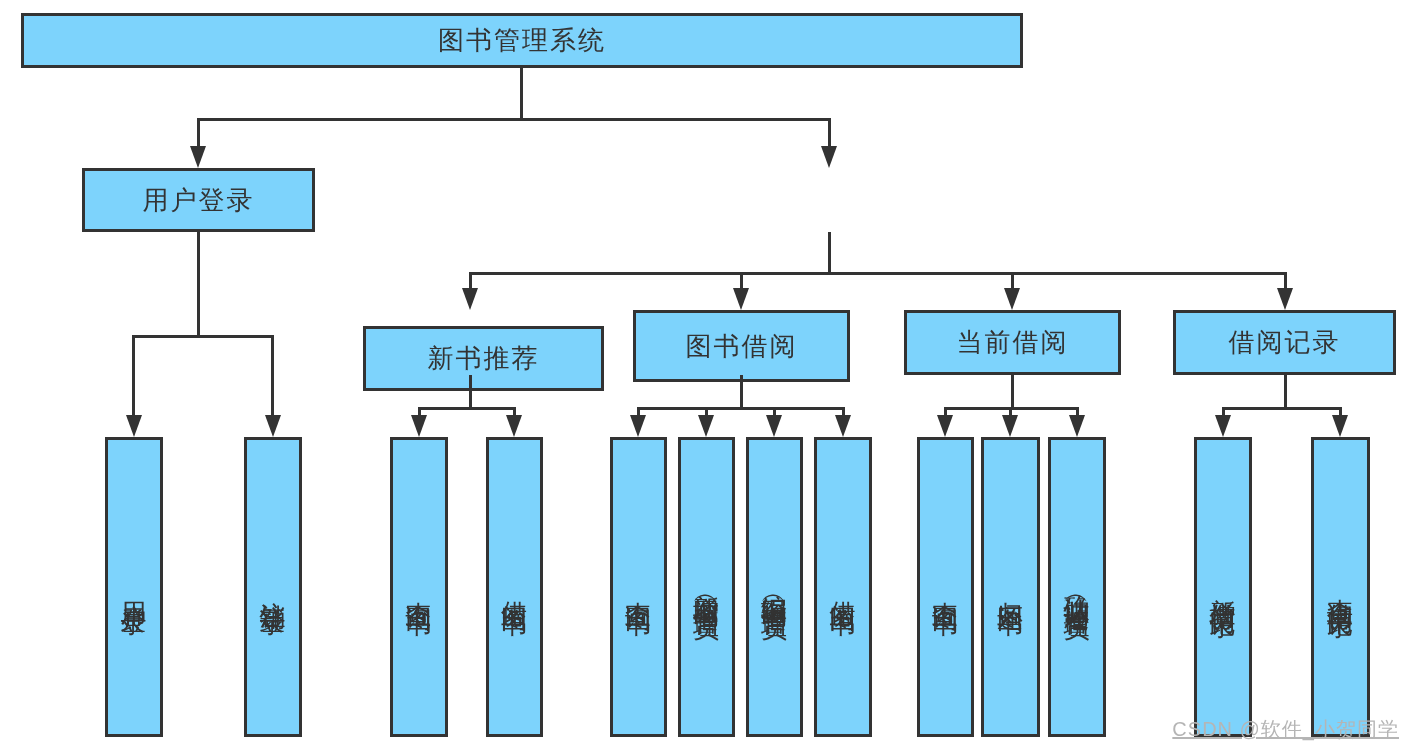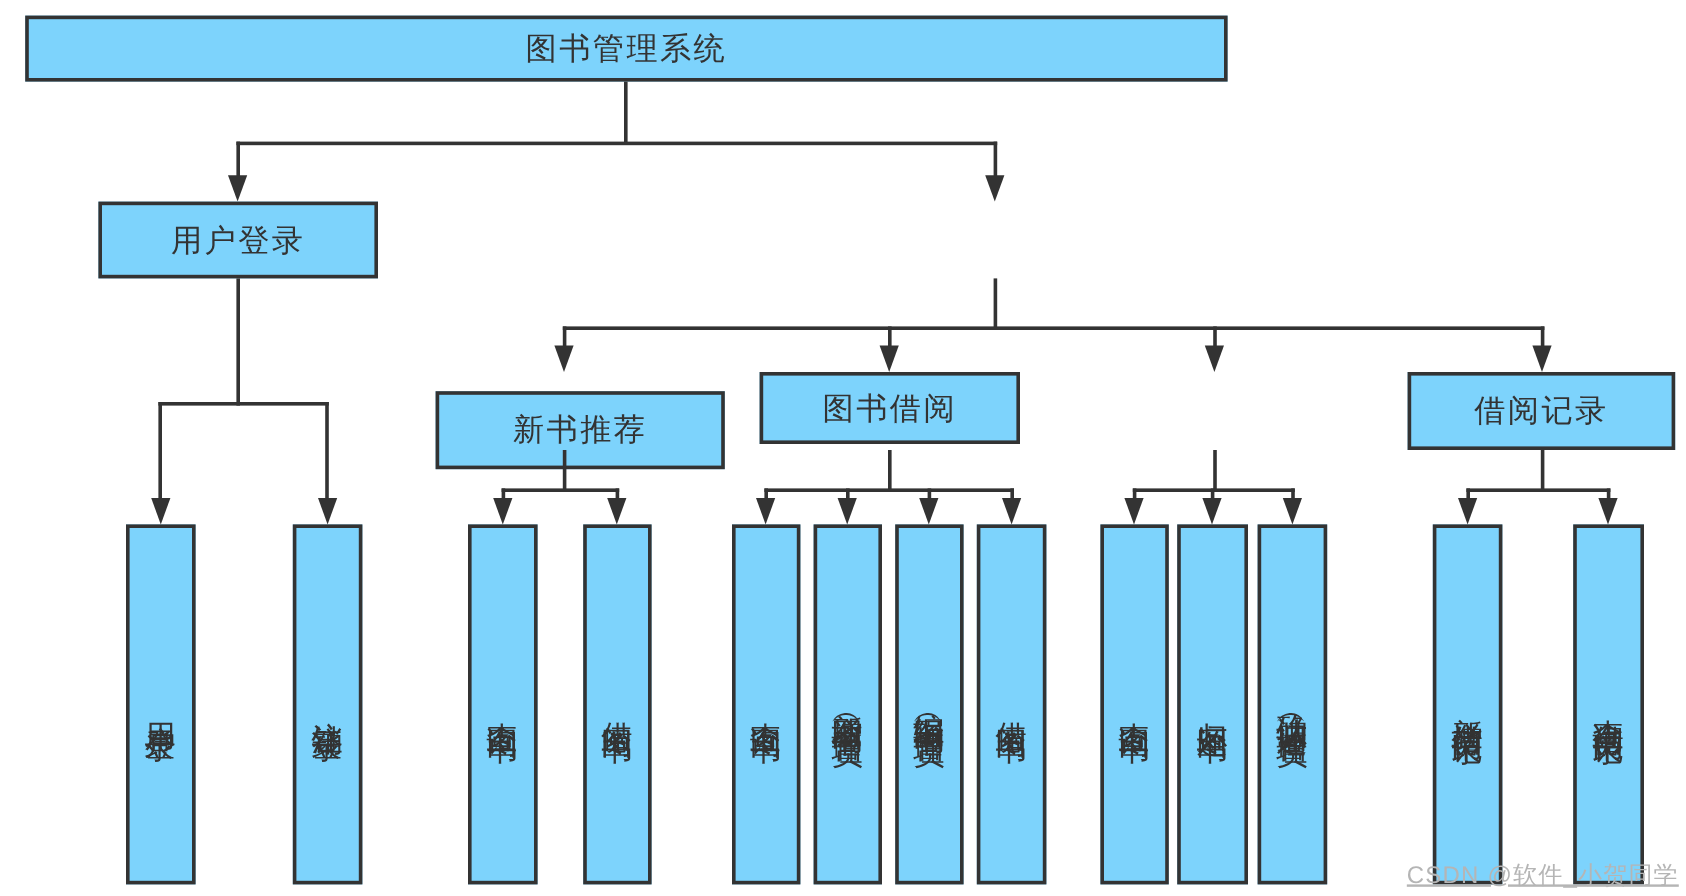--- a/index.html
+++ b/index.html
@@ -39,22 +39,25 @@
     <span>图书管理系统</span>
   </div>
 
   <div class="box hbox" style="left:82px;top:168px;width:233px;height:64px">
     <span>用户登录</span>
   </div>
 
   <div class="box hbox" style="left:363px;top:326px;width:241px;height:65px">
     <span>新书推荐</span>
   </div>
-  <div class="box hbox" style="left:633px;top:310px;width:217px;height:60px">
+  <div class="box hbox" style="left:633px;top:310px;width:217px;height:72px">
     <span>图书借阅</span>
+  </div>
+  <div class="box hbox" style="left:904px;top:310px;width:217px;height:65px">
+    <span>当前借阅</span>
   </div>
   <div class="box hbox" style="left:1173px;top:310px;width:223px;height:65px">
     <span>借阅记录</span>
   </div>
 
   <div class="box vbox" style="left:105px;top:437px;width:58px;height:300px">
     <span class="vtxt">用户登录</span>
   </div>
   <div class="box vbox" style="left:244px;top:437px;width:58px;height:300px">
     <span class="vtxt">注销登录</span>

